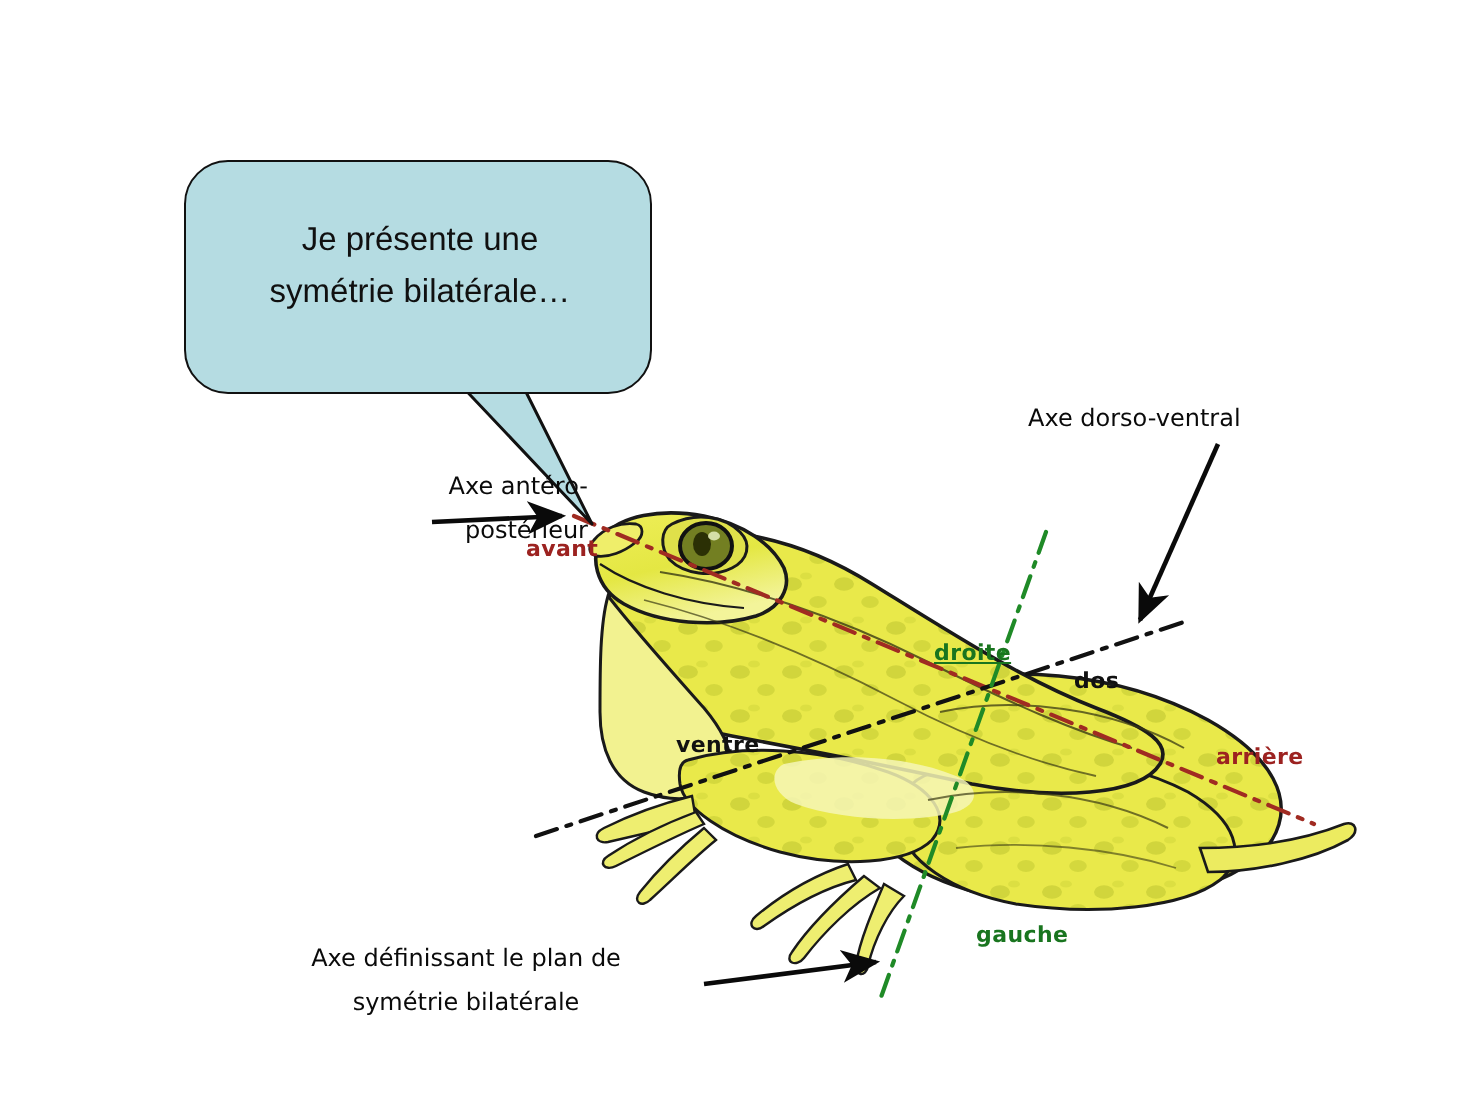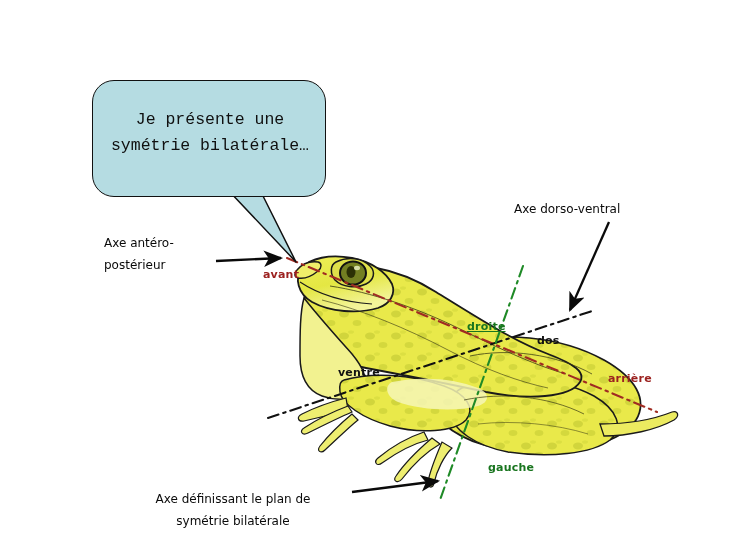--- a/index.html
+++ b/index.html
@@ -32,21 +32,21 @@
   #speech-bubble-text {
     position: absolute;
     left: 0;
     top: 26px;
     width: 234px;
     text-align: center;
     font-size: 16.5px;
     line-height: 26px;
     color: #101010;
     white-space: pre-line;
-    font-family: Liberation Mono, monospace;
+    font-family: Liberation Sans, sans-serif;
   }
   #bubble-tail-svg {
     position: absolute;
     left: 0;
     top: 0;
     width: 740px;
     height: 560px;
     z-index: 5;
     pointer-events: none;
   }
@@ -57,34 +57,33 @@
     color: #0a0a0a;
     font-size: 12px;
     line-height: 22px;
     white-space: pre-line;
     z-index: 7;
   }
   #label-antero-posterieur {
     left: 104px;
     top: 232px;
     width: 190px;
-    text-align: left;
+    text-align: right;
   }
   #label-dorso-ventral {
     left: 514px;
     top: 198px;
     width: 180px;
     text-align: left;
   }
   #label-plan-symetrie {
     left: 104px;
     top: 468px;
     width: 258px;
     text-align: center;
-    margin-top: 20px;
   }
 
   
   .tag {
     position: absolute;
     font-size: 11px;
     font-weight: bold;
     z-index: 8;
     letter-spacing: 0.2px;
     font-family: "DejaVu Sans", "Liberation Sans", sans-serif;

